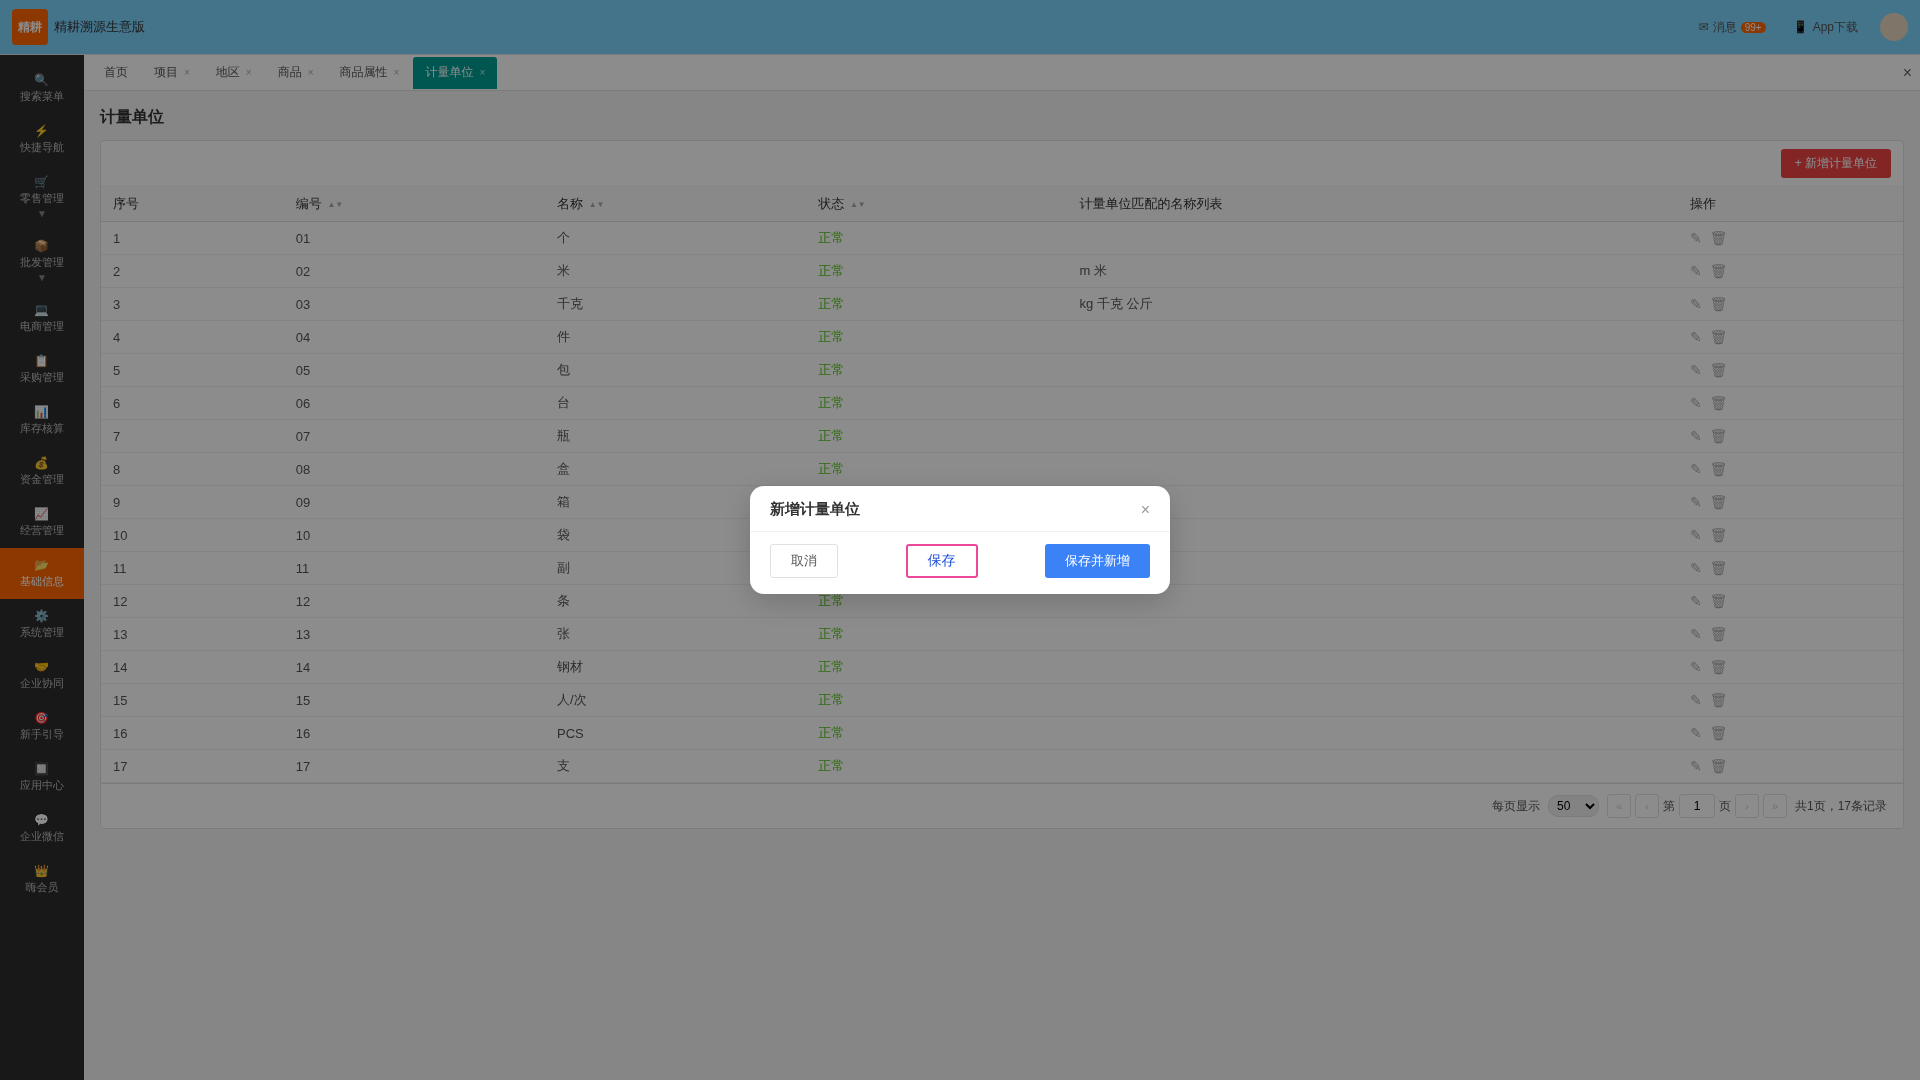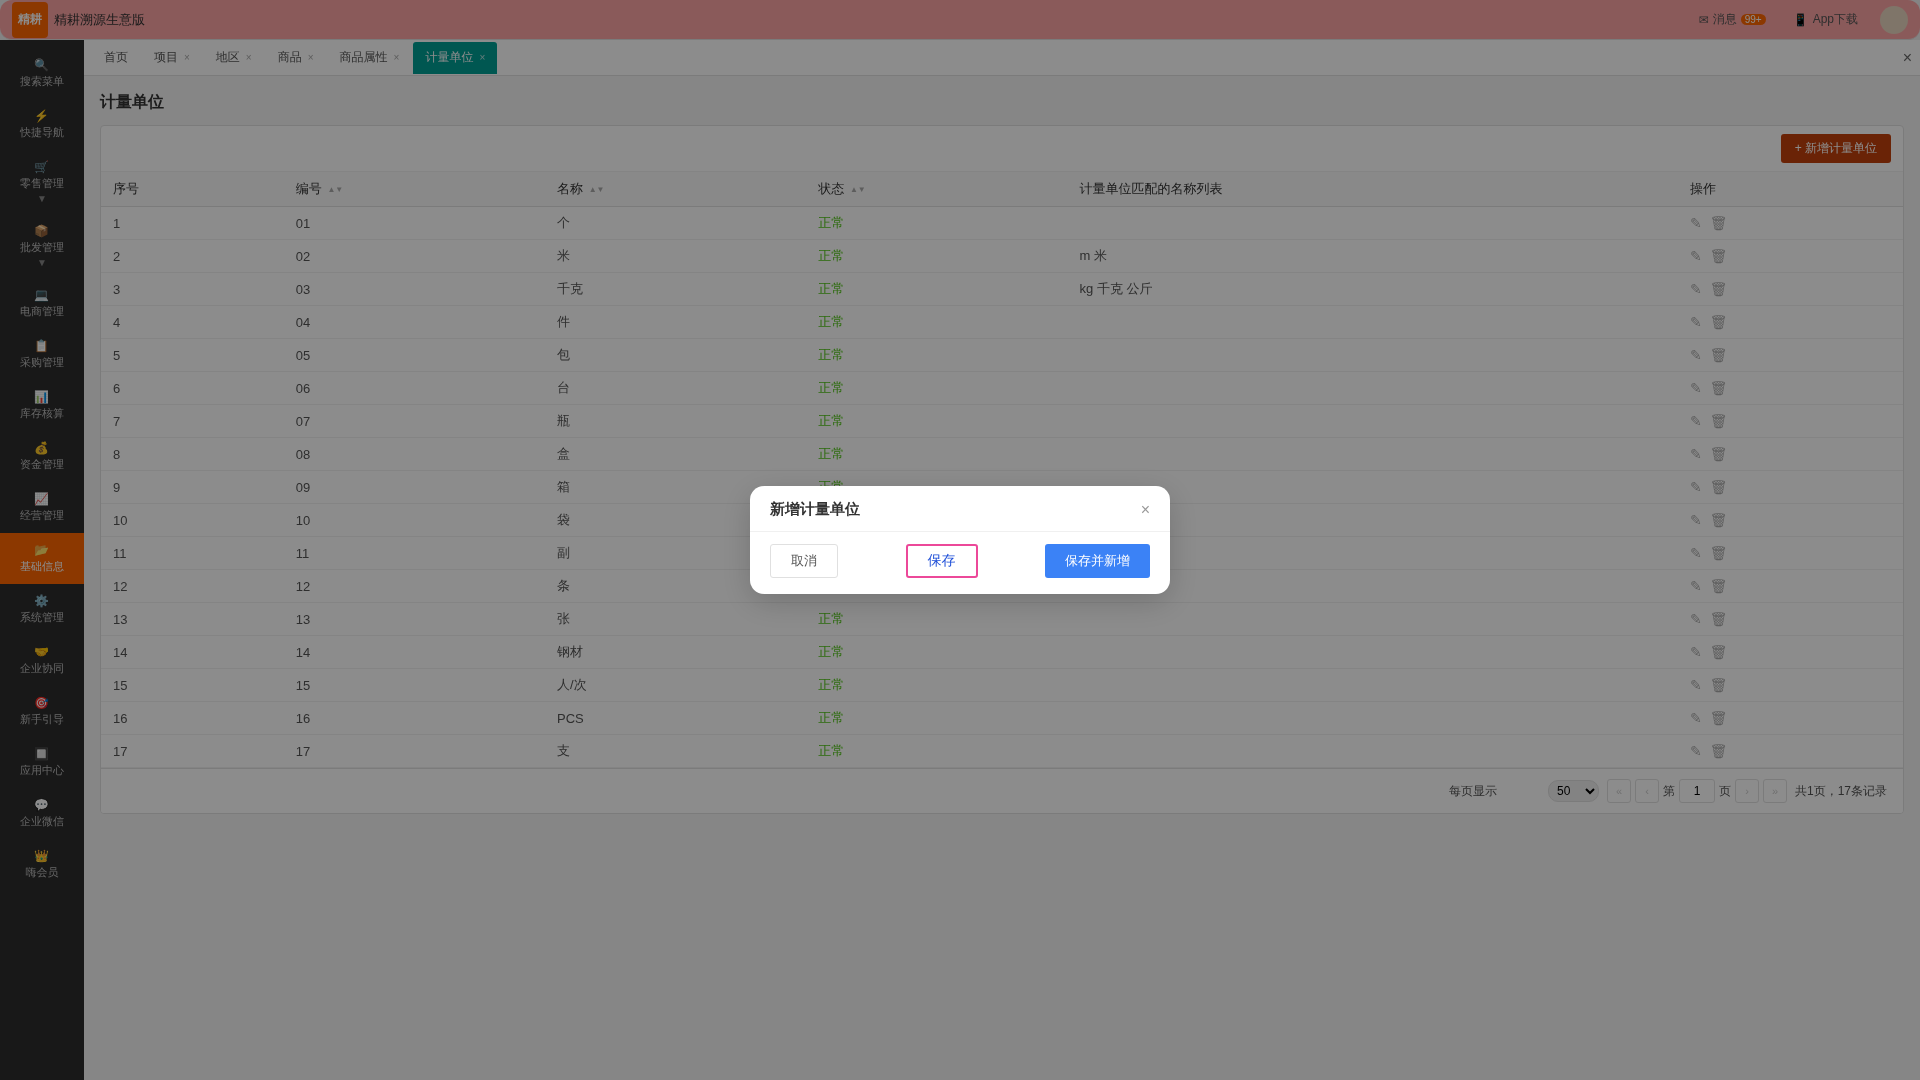--- a/index.html
+++ b/index.html
@@ -1,28 +1,27 @@
 <!DOCTYPE html>
 <html><head>
   <meta charset="utf-8">
   <style>
     * { box-sizing: border-box; margin: 0; padding: 0; }
     body { font-family: 'Microsoft YaHei', Arial, sans-serif; font-size: 13px; background: #f0f0f0; color: #333; height: 1080px; width: 1920px; overflow: hidden; display: flex; flex-direction: column; }
 
     
     .top-header {
-      height: 40px;
-      background: #fca5a5;
+      height: 55px;
+      background: #7dd3fc;
       display: flex;
       align-items: center;
       justify-content: space-between;
       padding: 0 12px;
       border-bottom: 1px solid #e0e0e0;
       flex-shrink: 0;
-      border-radius: 12px;
     }
     .logo-area {
       display: flex;
       align-items: center;
       gap: 6px;
     }
     .logo-icon {
       width: 36px;
       height: 36px;
       background: #f60;
@@ -161,21 +160,21 @@
       border-radius: 4px;
       overflow: hidden;
     }
     .table-toolbar {
       display: flex;
       justify-content: flex-end;
       padding: 8px 12px;
       border-bottom: 1px solid #f0f0f0;
     }
     .add-btn {
-      background: #c2410c;
+      background: #ef4444;
       color: #fff;
       border: none;
       padding: 6px 14px;
       border-radius: 3px;
       font-size: 12px;
       cursor: pointer;
     }
 
     table {
       width: 100%;
@@ -235,21 +234,20 @@
       color: #555;
       gap: 8px;
       background: #fff;
       border-top: 1px solid #e0e0e0;
     }
     .pagination select {
       padding: 2px 4px;
       border: 1px solid #e0e0e0;
       border-radius: 10px;
       font-size: 12px;
-      margin-left: 43px;
     }
     .pagination-nav {
       display: flex;
       align-items: center;
       gap: 4px;
     }
     .pagination-btn {
       width: 24px;
       height: 24px;
       border: 1px solid #e0e0e0;

